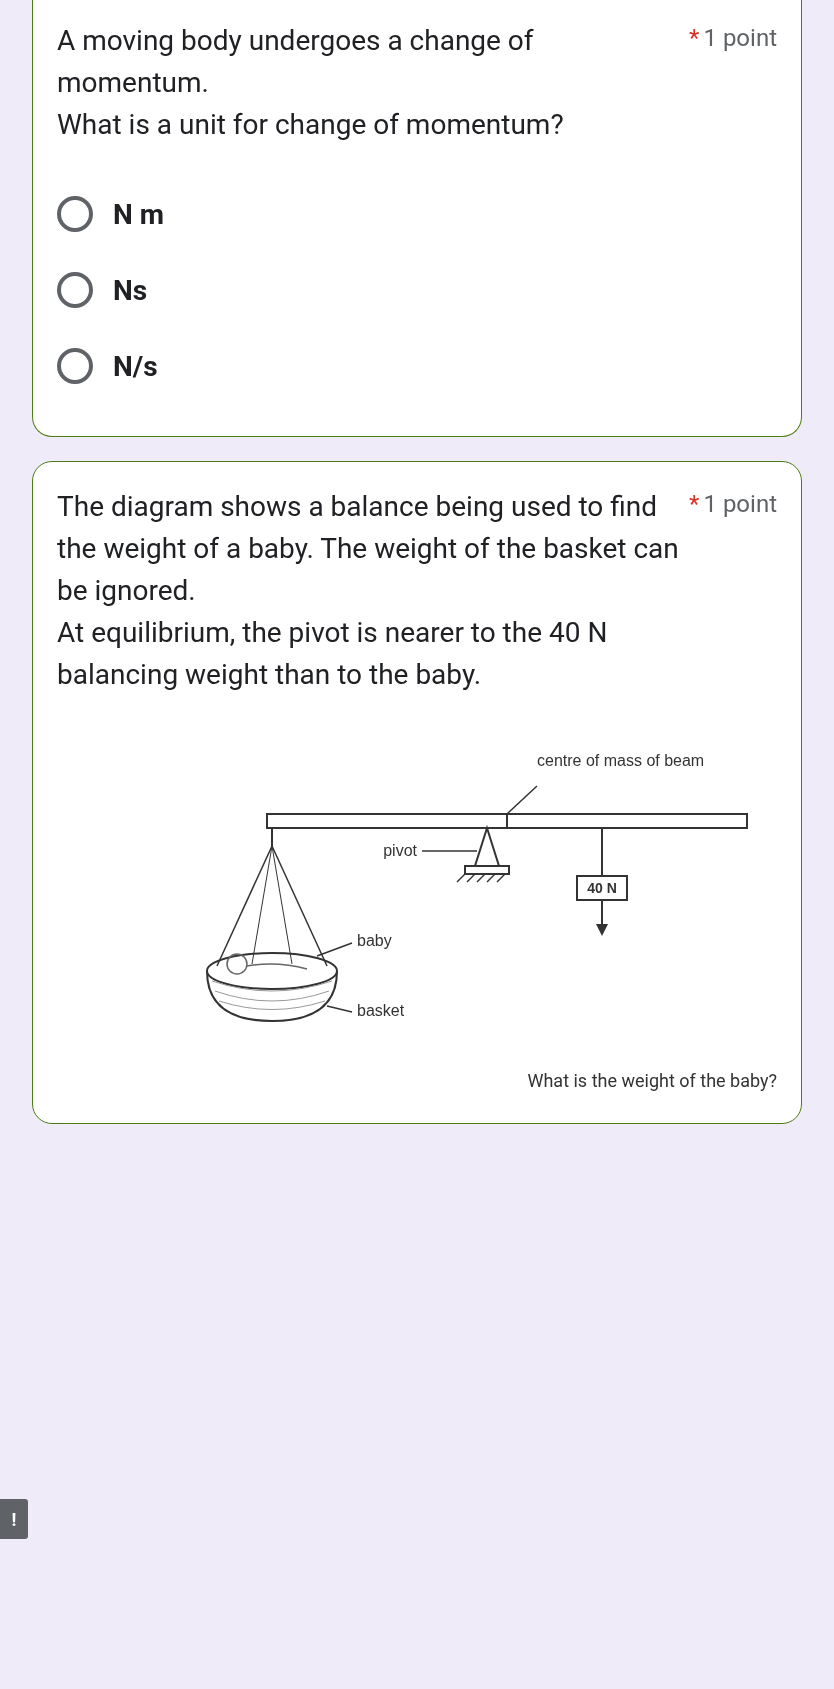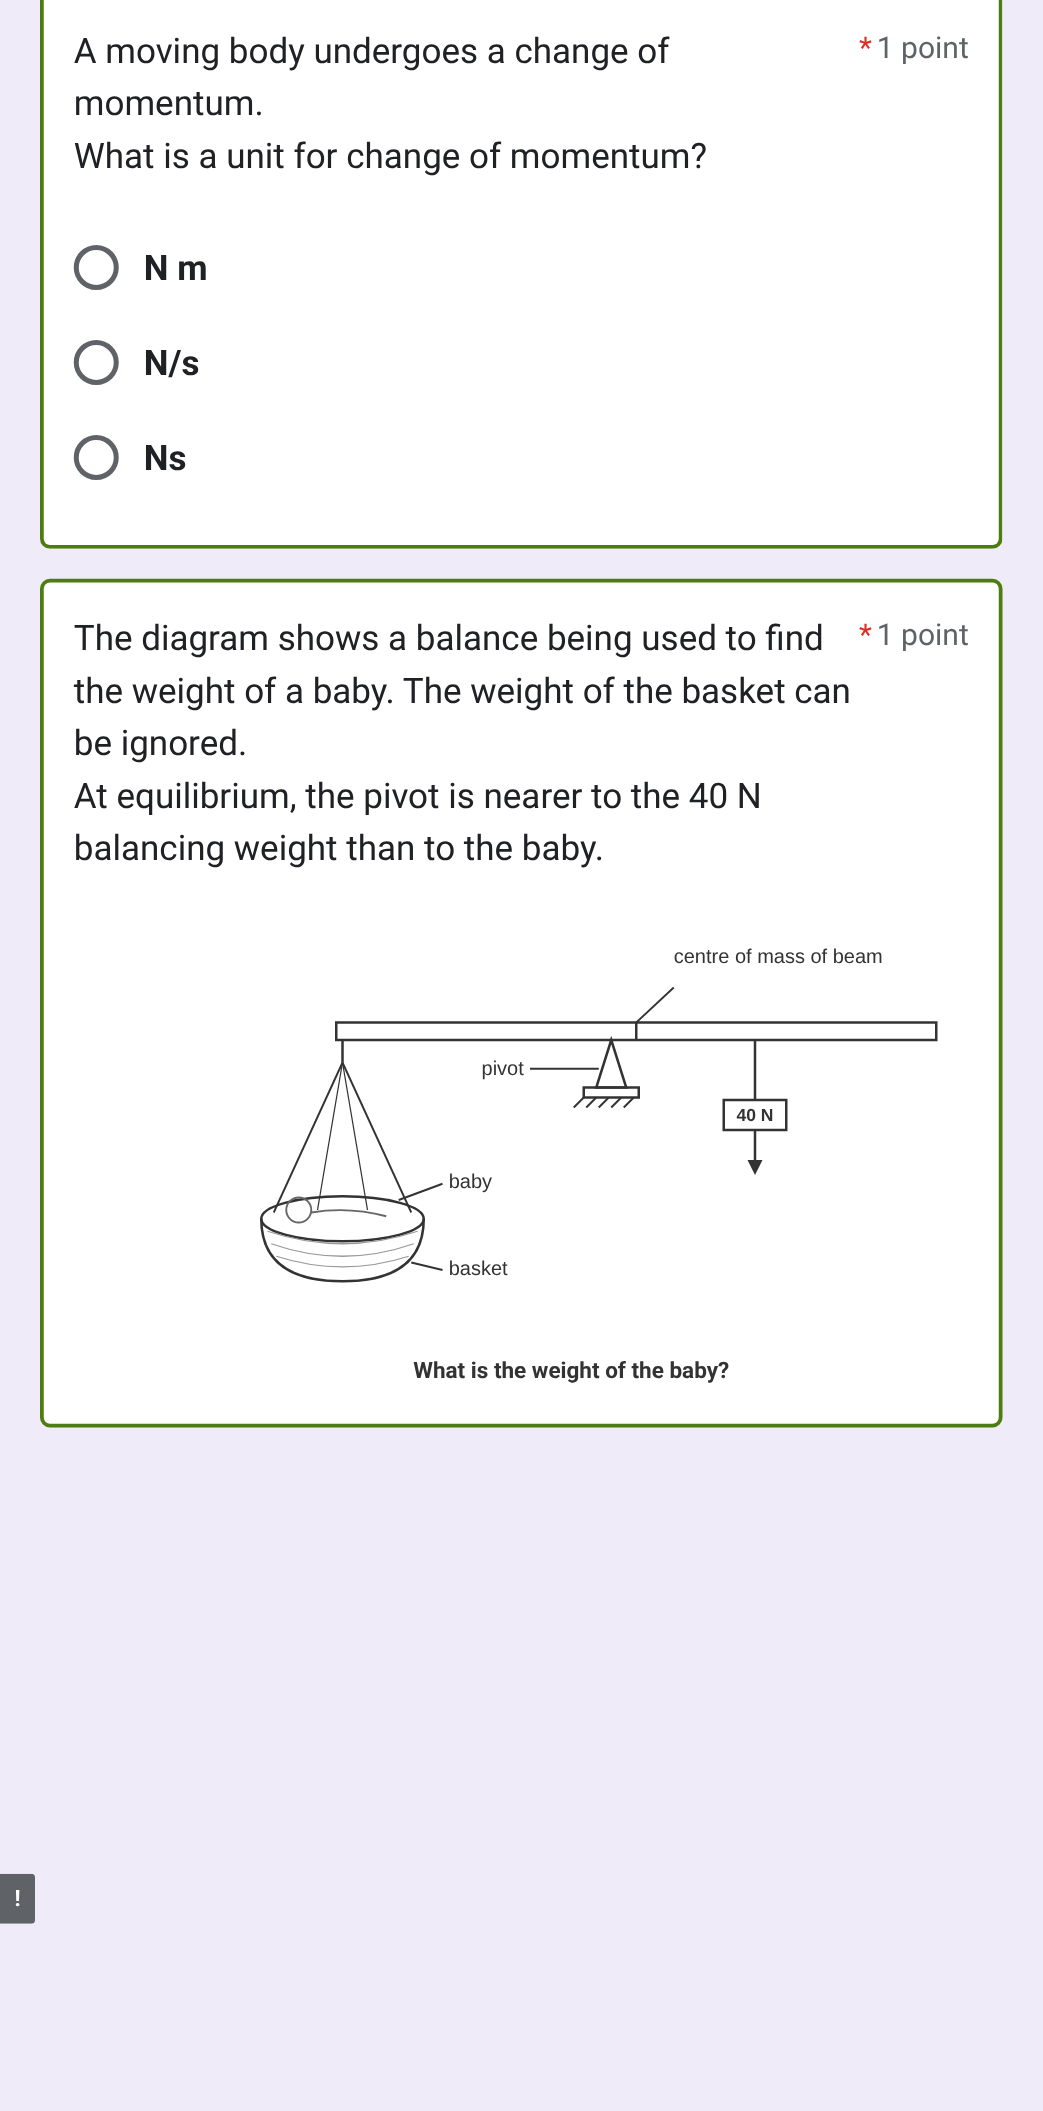--- a/index.html
+++ b/index.html
@@ -4,22 +4,22 @@
 <style>
   * { box-sizing: border-box; margin: 0; padding: 0; }
   body {
     font-family: 'Google Sans', Roboto, Arial, sans-serif;
     background: #f0ebf8;
     width: 834px;
     min-height: 1689px;
   }
   .card {
     background: #fff;
-    border-radius: 8px;
-    border: 3px solid #4d7c0f;
+    border-radius: 20px;
+    border: 1px solid #4d7c0f;
     margin: 0 auto 24px auto;
     padding: 24px 24px 32px 24px;
     max-width: 770px;
   }
   .card.first {
     border-top-left-radius: 0;
     border-top-right-radius: 0;
     border-top: none;
     margin-top: 0;
     padding-top: 20px;
@@ -69,24 +69,23 @@
   .option-label {
     font-size: 28px;
     color: #202124;
     font-weight: bold;
   }
   .diagram-box {
     padding: 20px 0 0 0;
   }
   .diagram-caption {
     font-size: 18px;
-    font-weight: 700;
+    font-weight: 400;
     color: #333;
-    margin-top: 12px;
-    text-align: center;
+    text-align: right;
     padding-left: 80px;
   }
   .report-tab {
     position: fixed;
     left: 0;
     bottom: 150px;
     width: 28px;
     height: 40px;
     background: #5f6368;
     color: #fff;
@@ -111,25 +110,25 @@
       <span class="required">*</span><span>1 point</span>
     </div>
   </div>
   <div class="options">
     <div class="option">
       <div class="radio"></div>
       <div class="option-label">N m</div>
     </div>
     <div class="option">
       <div class="radio"></div>
-      <div class="option-label">N/s</div>
+      <div class="option-label">Ns</div>
     </div>
     <div class="option">
       <div class="radio"></div>
-      <div class="option-label">Ns</div>
+      <div class="option-label">N/s</div>
     </div>
   </div>
 </div>
 
 <div class="card">
   <div class="question-row">
     <div class="question-text" style="white-space:pre-line">The diagram shows a balance being used to find the weight of a baby. The weight of the basket can be ignored.
 At equilibrium, the pivot is nearer to the 40 N balancing weight than to the baby.</div>
     <div class="points">
       <span class="required">*</span><span>1 point</span>

